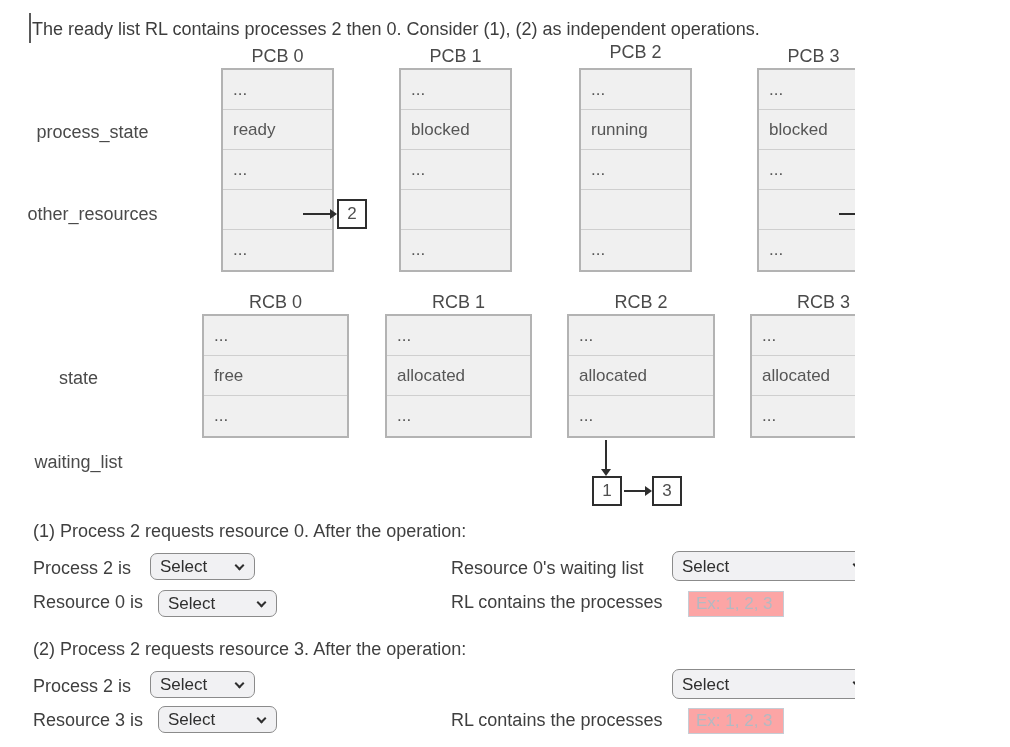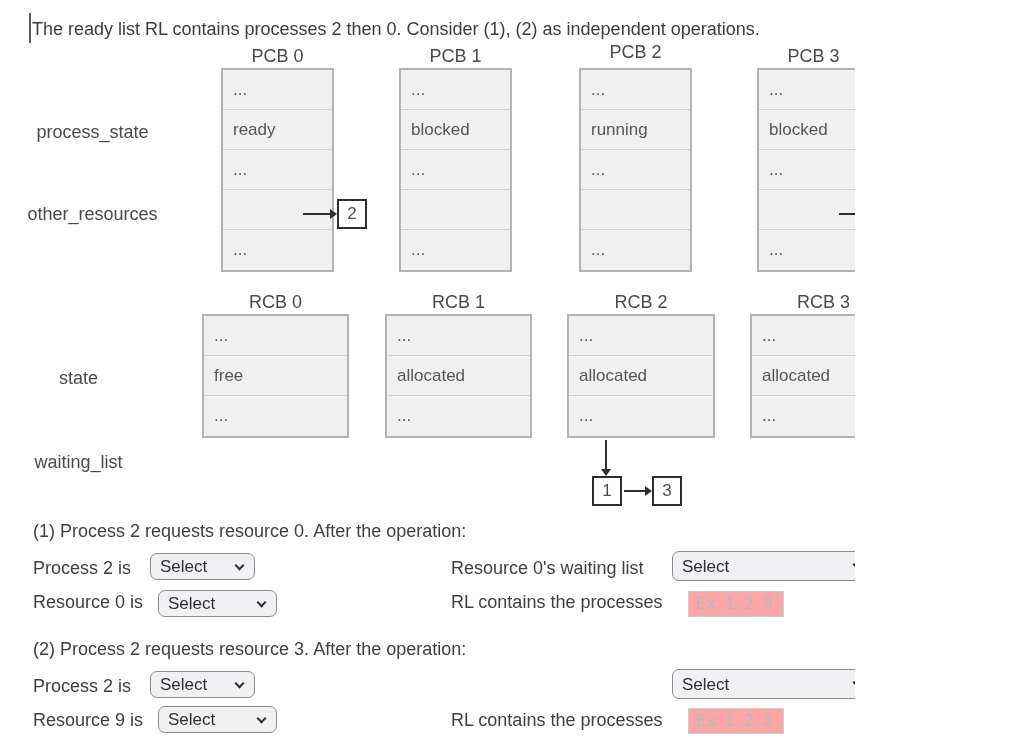--- a/index.html
+++ b/index.html
@@ -207,21 +207,21 @@
     <span class="chev"></span>
   </div>
 
   <div class="sel" style="left:672px; top:669px; width:201px; height:30px;">
     <select>
       <option>Select</option>
     </select>
     <span class="chev"></span>
   </div>
 
-  <div class="flbl" style="left:33px; top:710px;">Resource 9 is</div>
+  <div class="flbl" style="left:33px; top:710px;">Resource 3 is</div>
   <div class="sel" style="left:158px; top:706px; width:119px; height:27px;">
     <select>
       <option>Select</option>
     </select>
     <span class="chev"></span>
   </div>
 
   <div class="flbl" style="left:451px; top:710px;">RL contains the processes</div>
   <input class="txt" style="left: 688px; top: 708px; width: 96px; height: 26px;" placeholder="Ex: 1, 2, 3">
 

